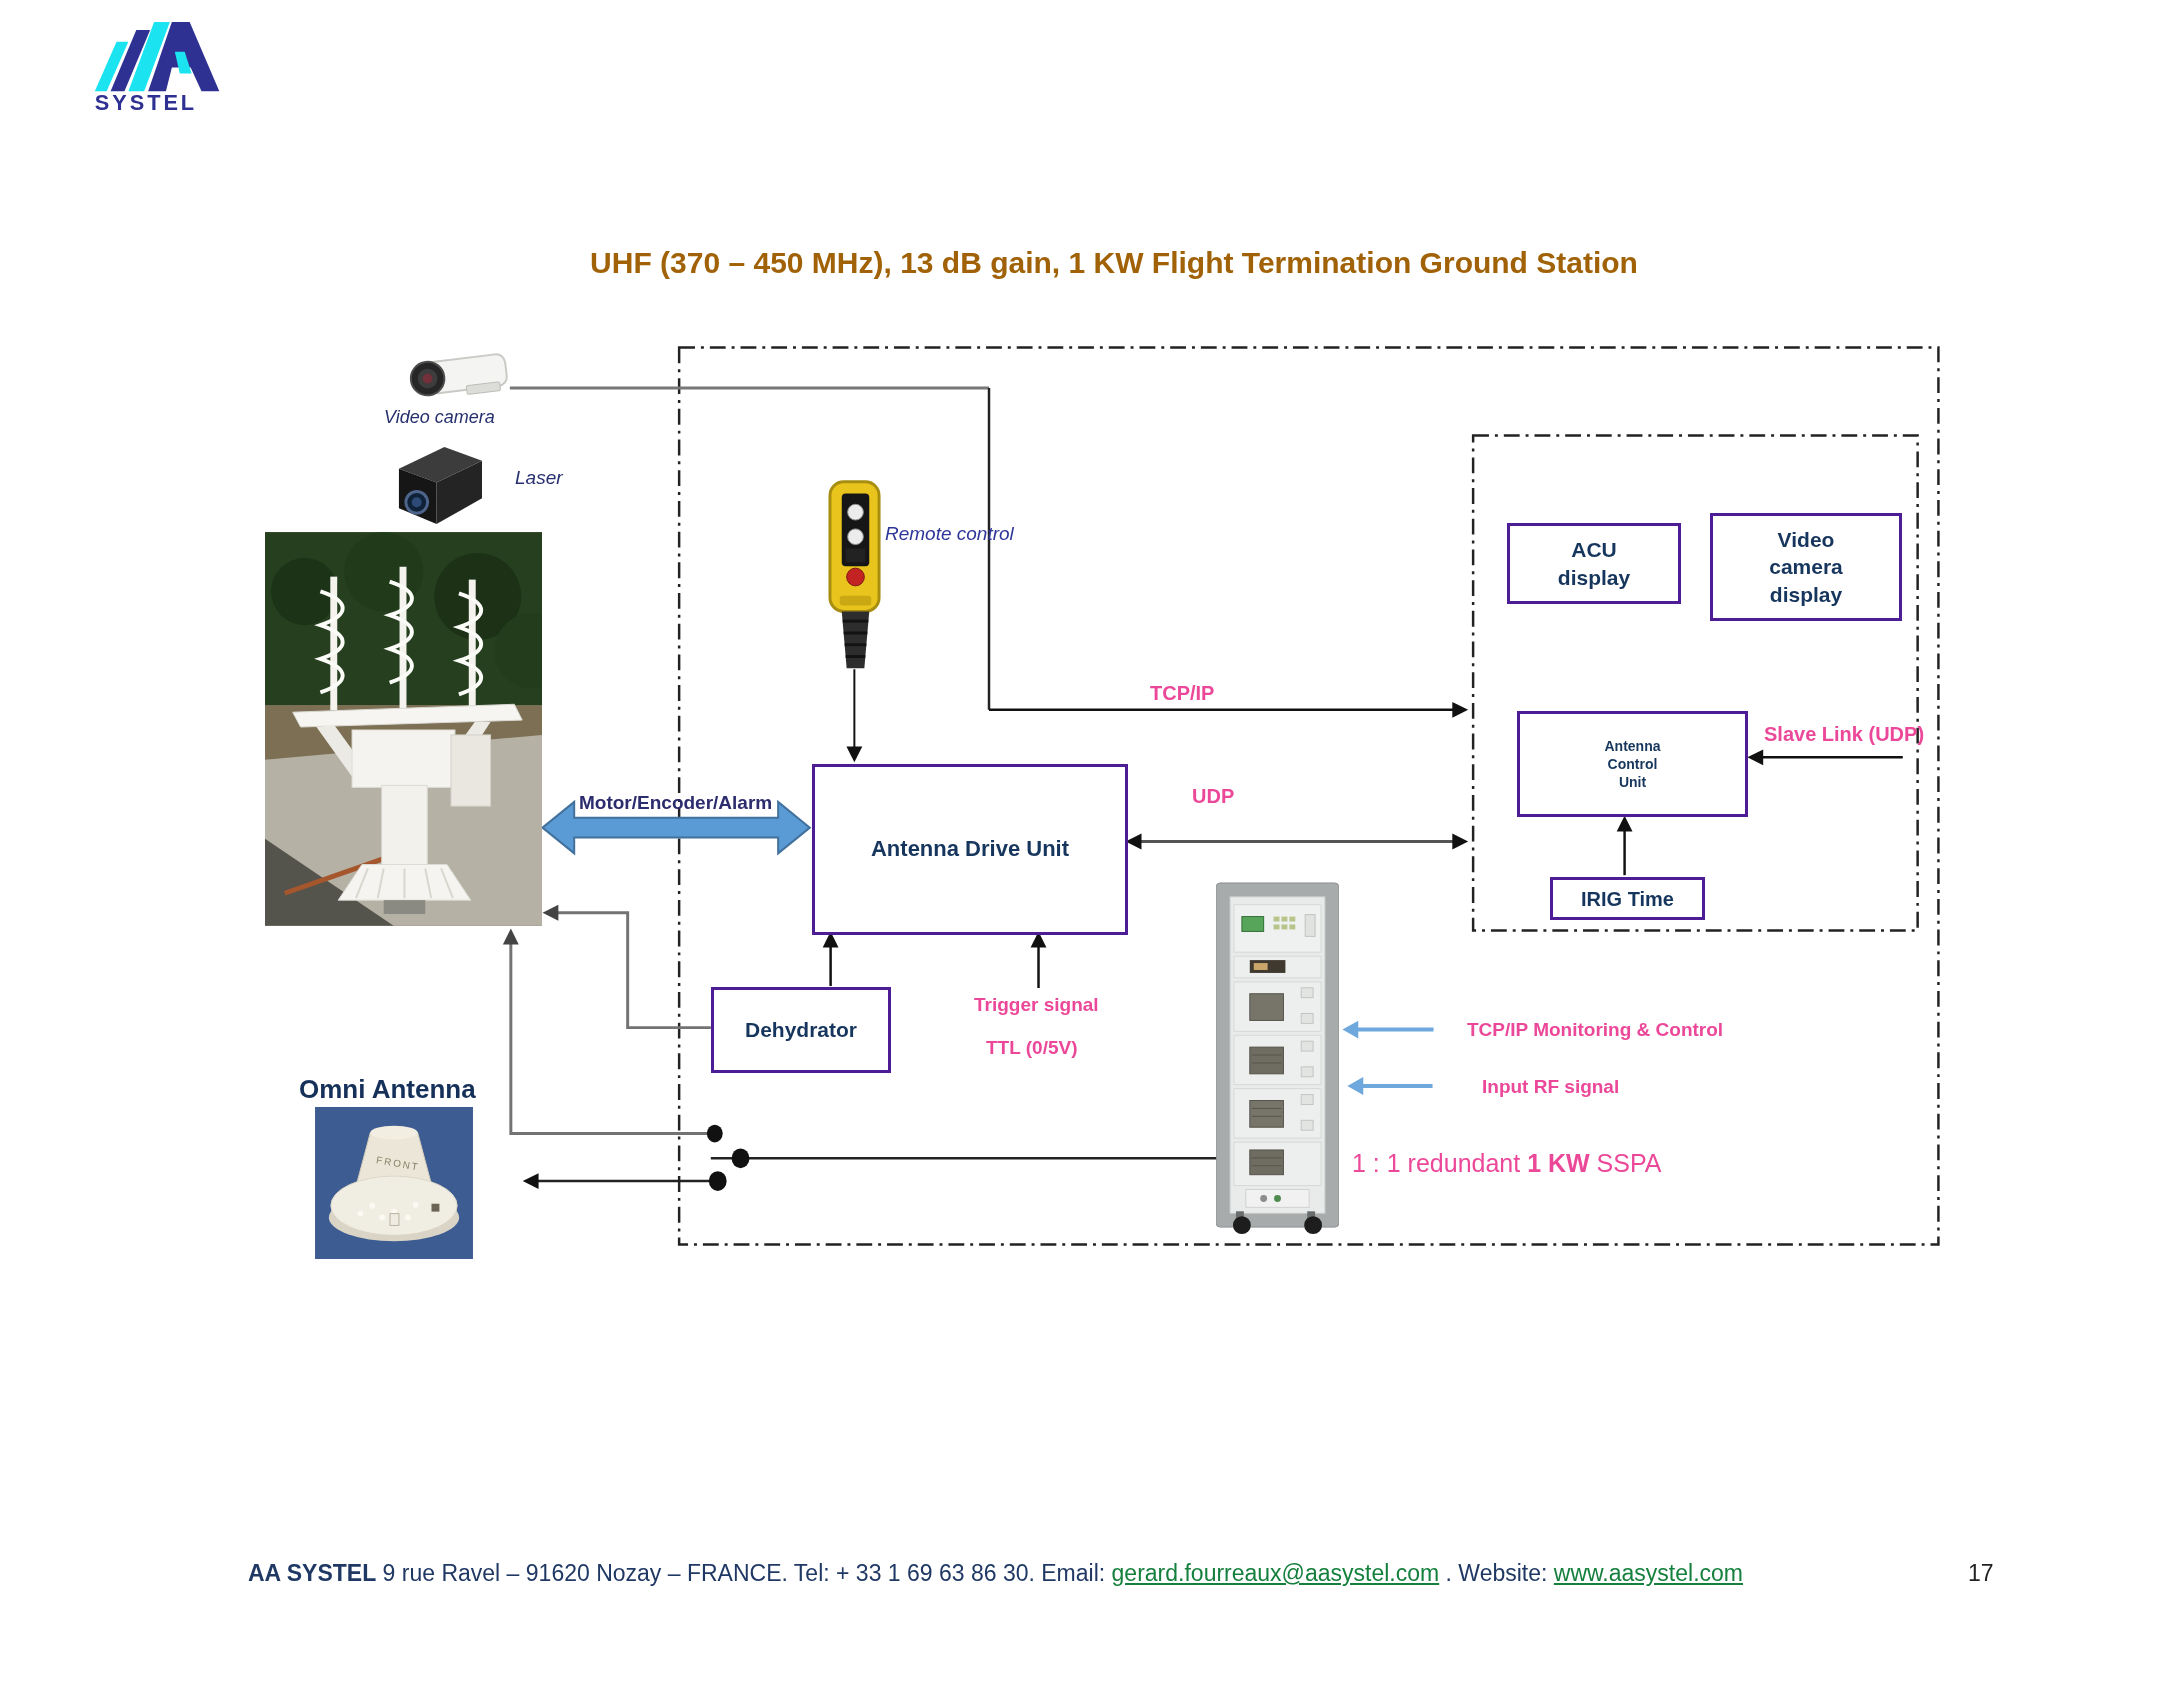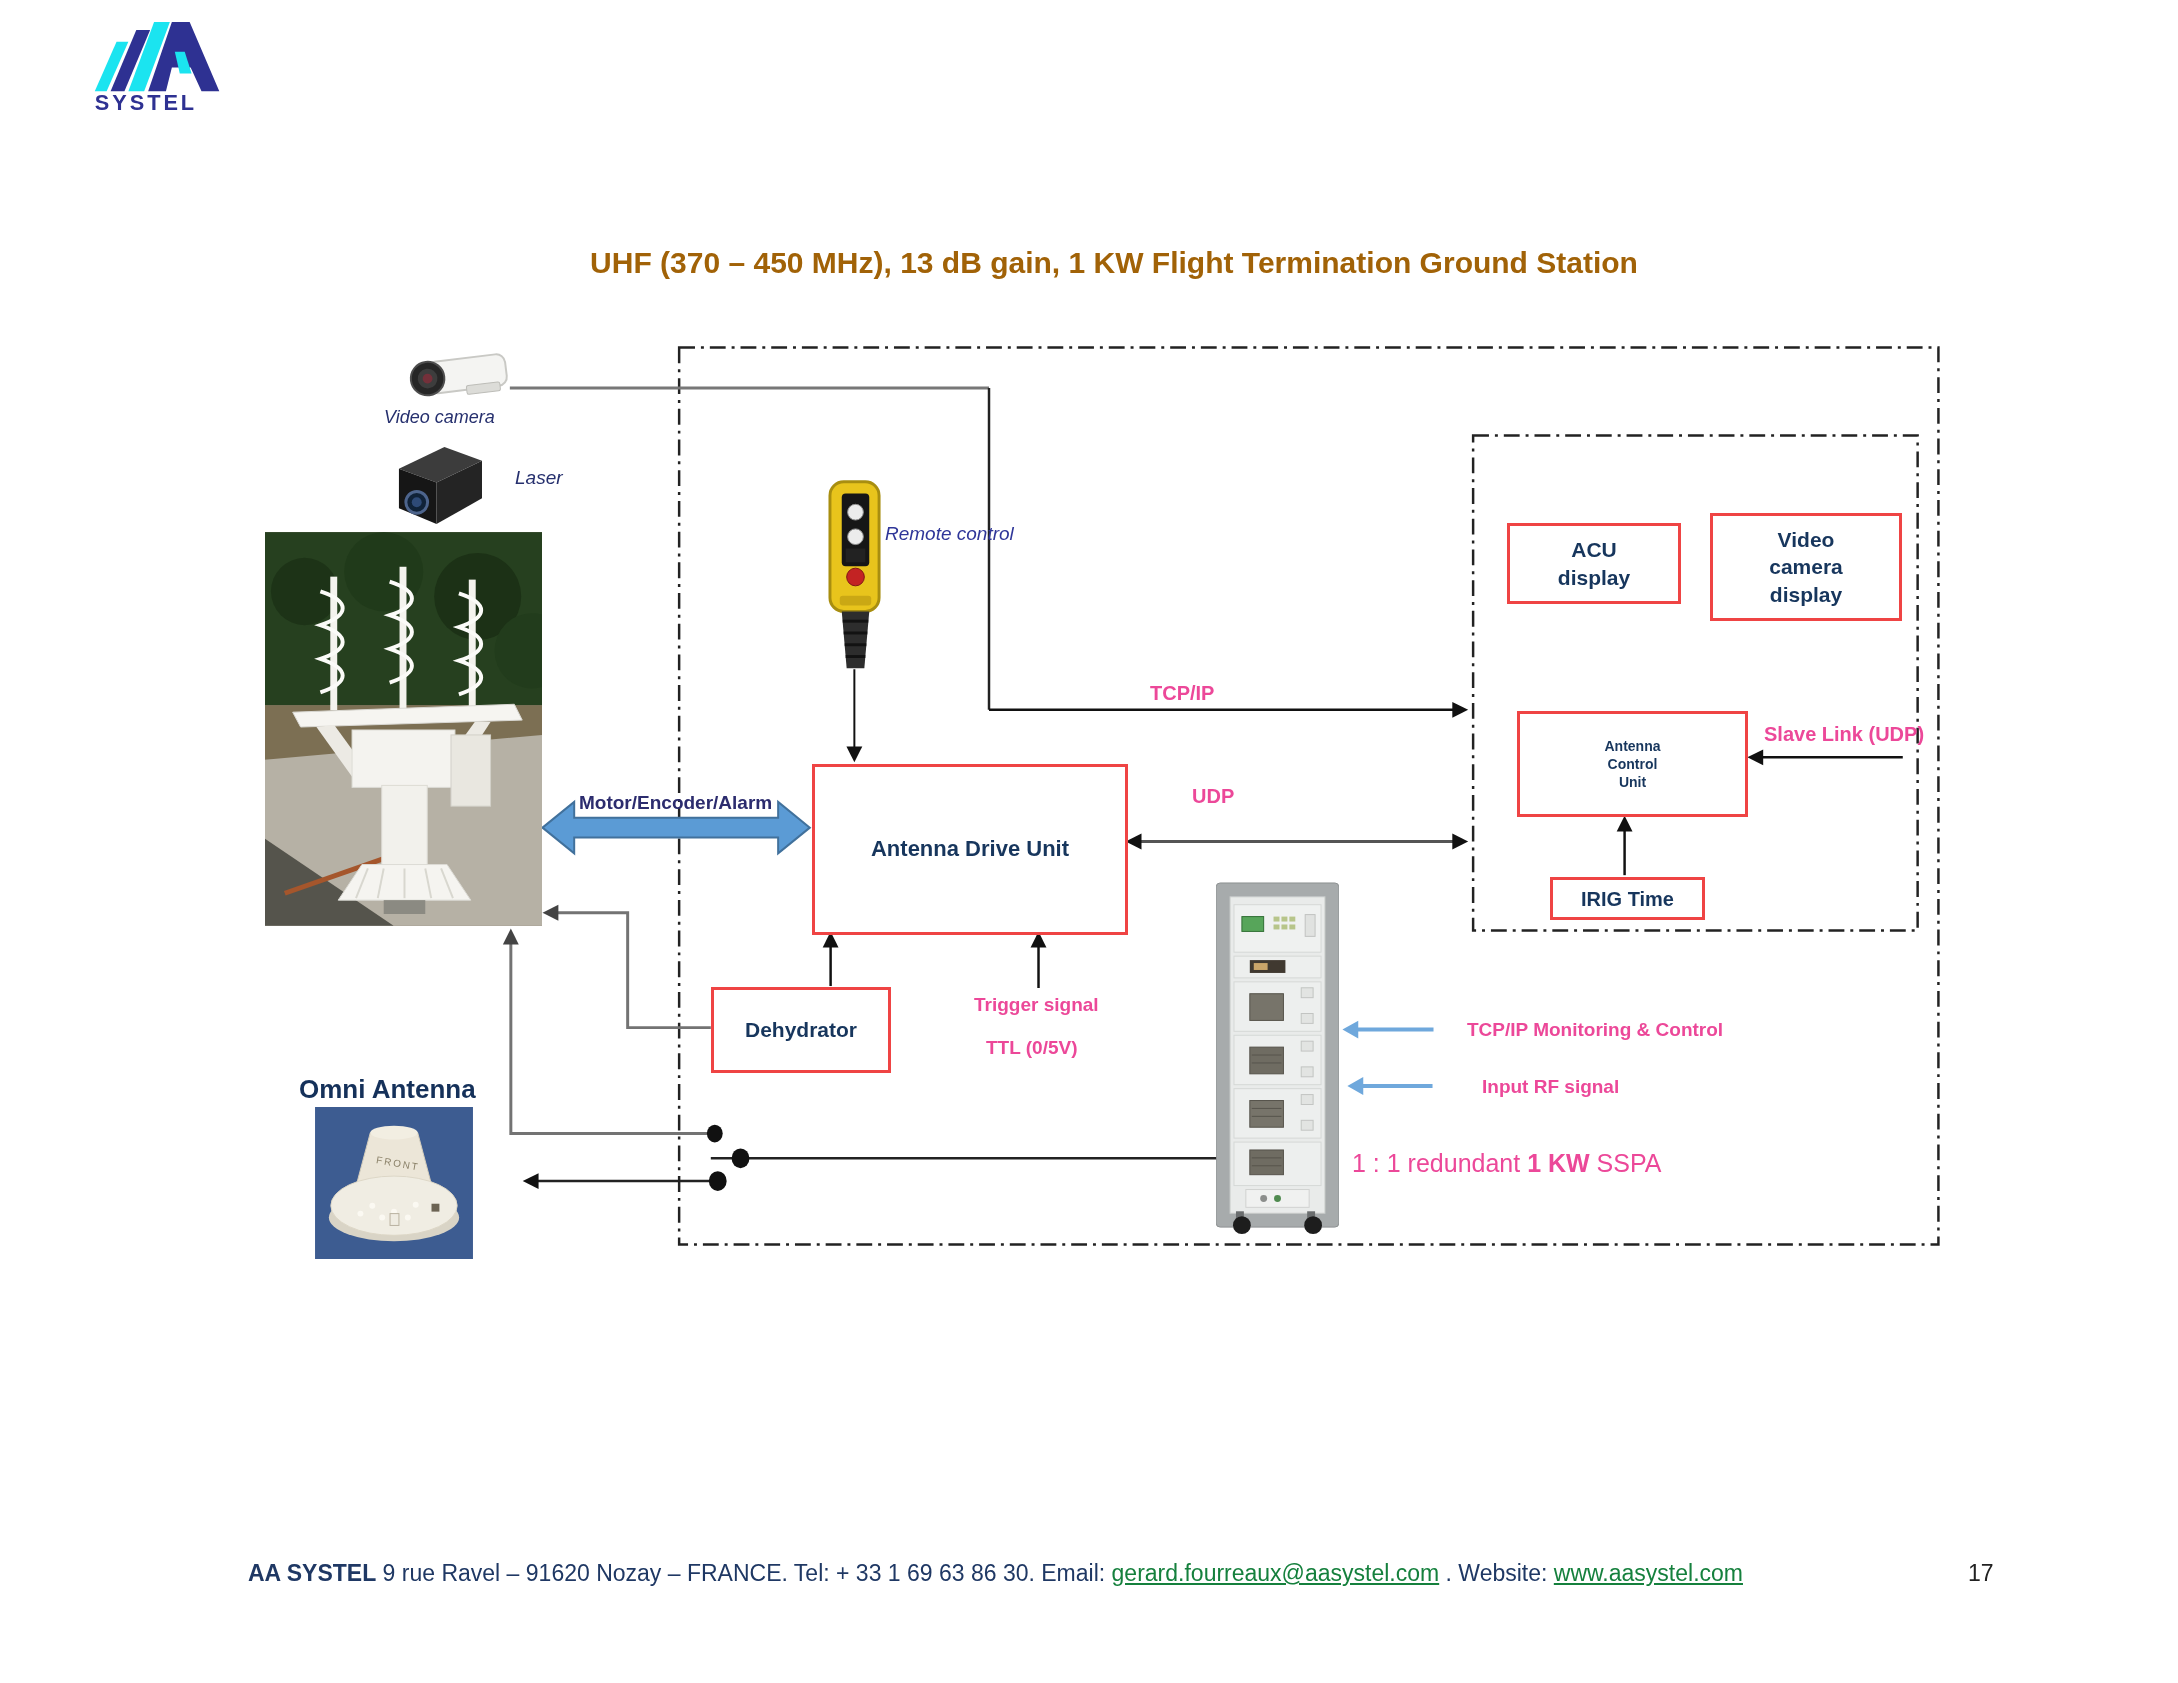--- a/index.html
+++ b/index.html
@@ -4,21 +4,21 @@
 <style>
   html,body{margin:0;padding:0;background:#fff;}
   #page{
     position:relative;width:2178px;height:1683px;background:#ffffff;overflow:hidden;
     font-family:"Liberation Sans", sans-serif;color:#17365d;
   }
   .lbl{position:absolute;color:#ec4899;line-height:1.25;white-space:nowrap;z-index:8;}
   .bold{font-weight:bold;}
   .it{font-style:italic;}
   .box{
-    position:absolute;background:#fff;border:3px solid #ef4444;z-index:7;
+    position:absolute;background:#fff;border:3px solid #4c1d95;z-index:7;
     display:flex;align-items:center;justify-content:center;text-align:center;
     font-weight:bold;color:#17365d;white-space:pre-line;line-height:1.3;
   }
   #title{
     position:absolute;left:416px;top:246px;width:1396px;text-align:center;
     font-size:30px;font-weight:bold;color:#a16207;z-index:8;
   }
   #overlay{position:absolute;left:0;top:0;z-index:5;pointer-events:none;}
   .photo{position:absolute;z-index:6;}
   #footer{position:absolute;left:248px;top:1560px;font-size:23px;color:#1f3864;z-index:8;white-space:nowrap;}

